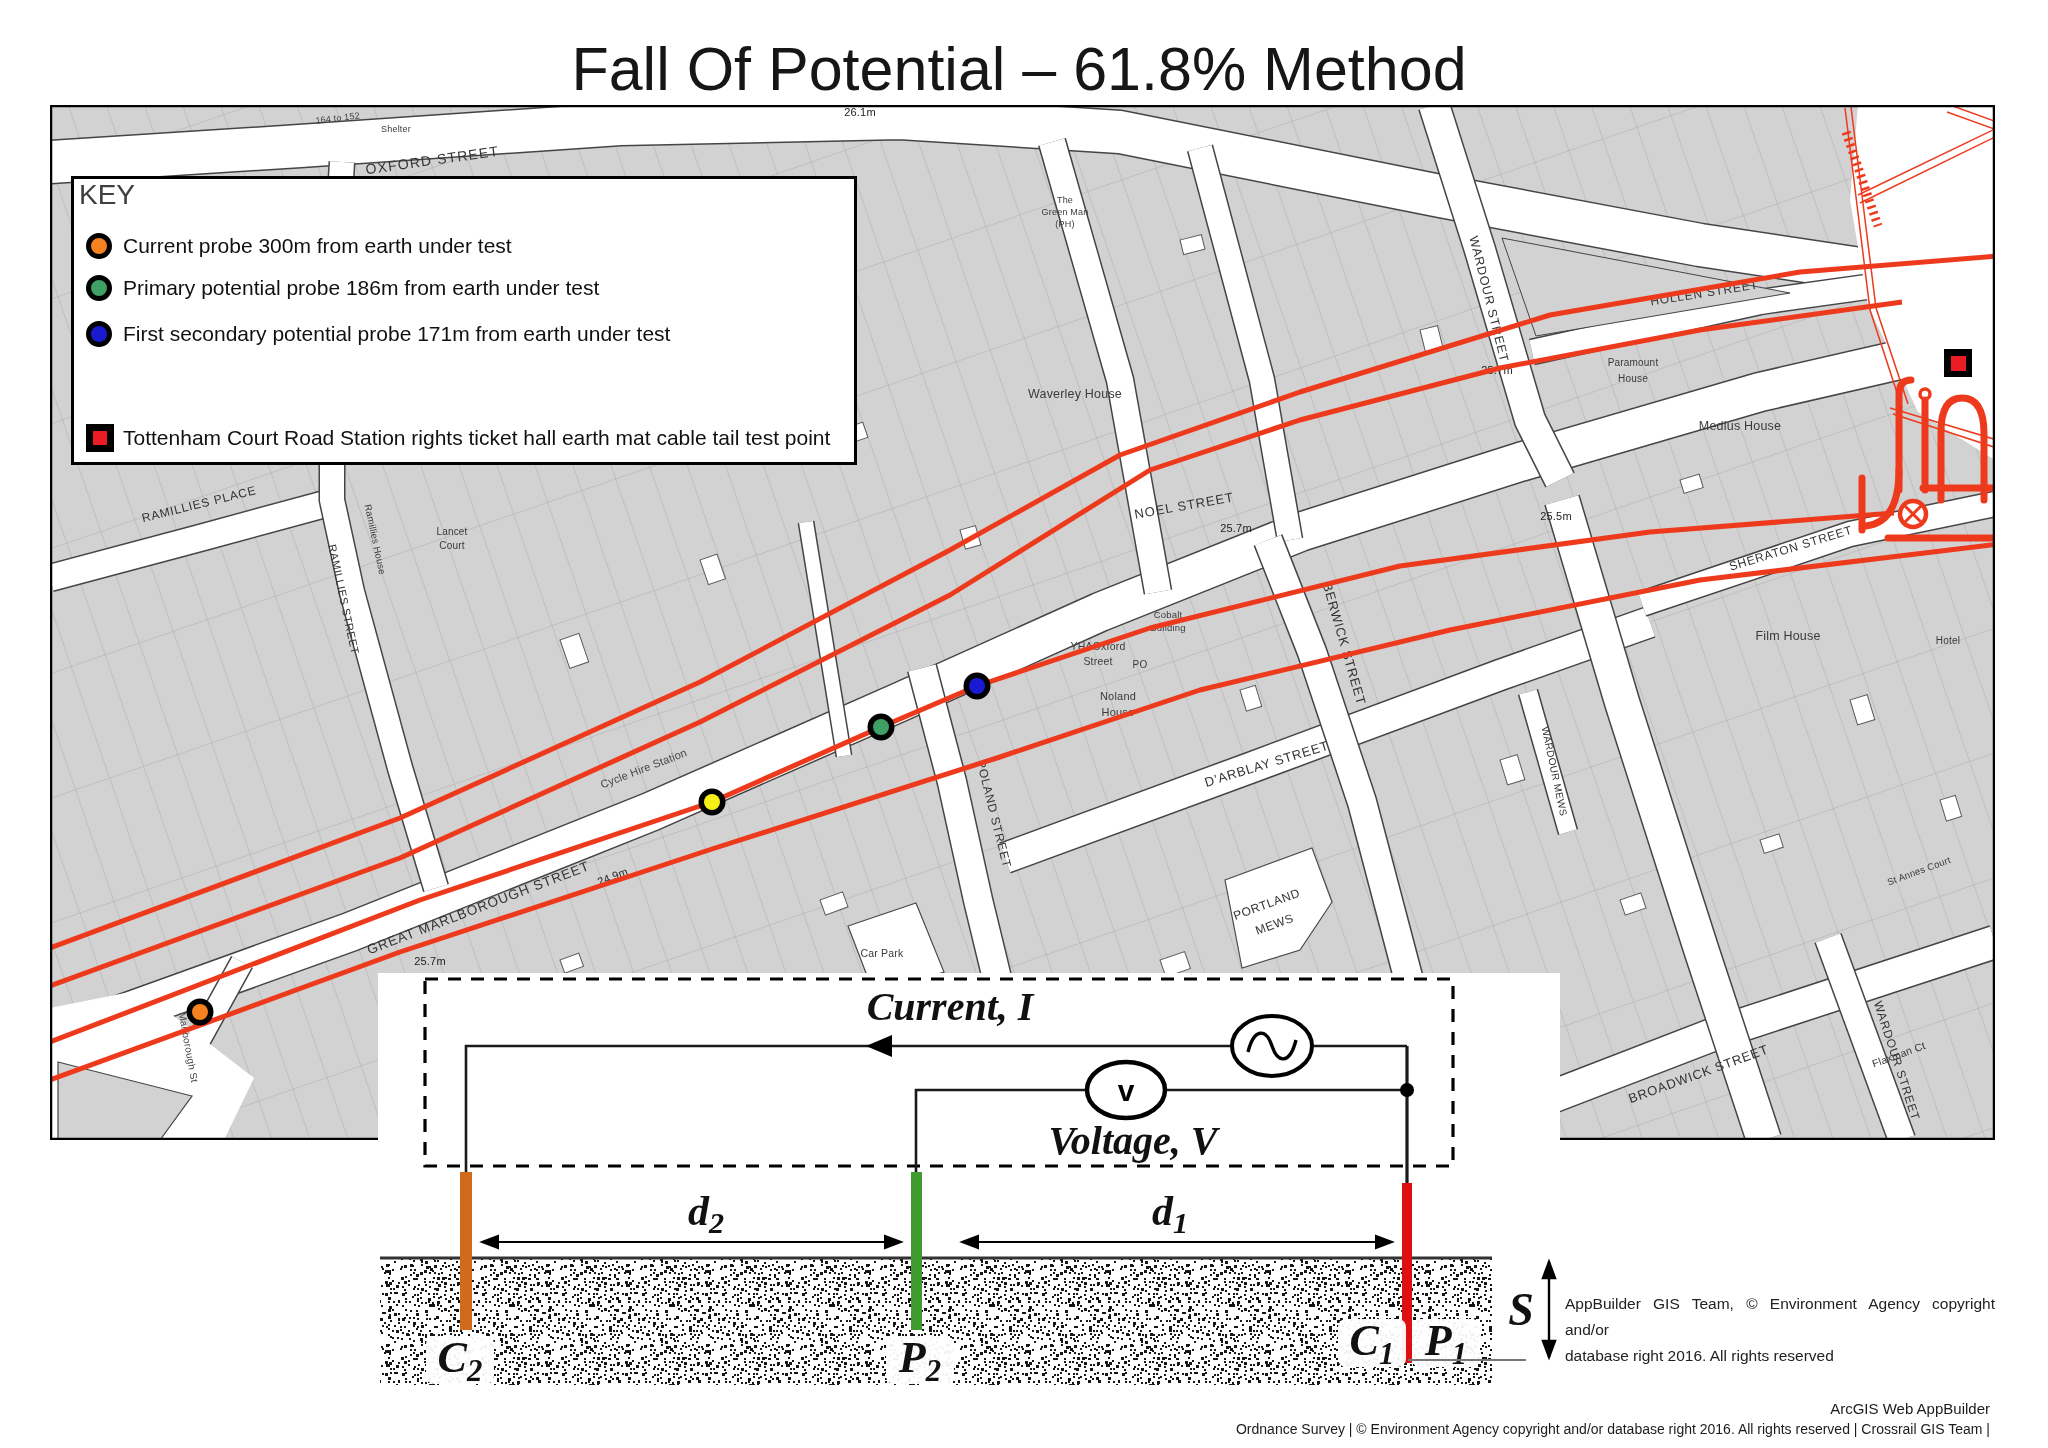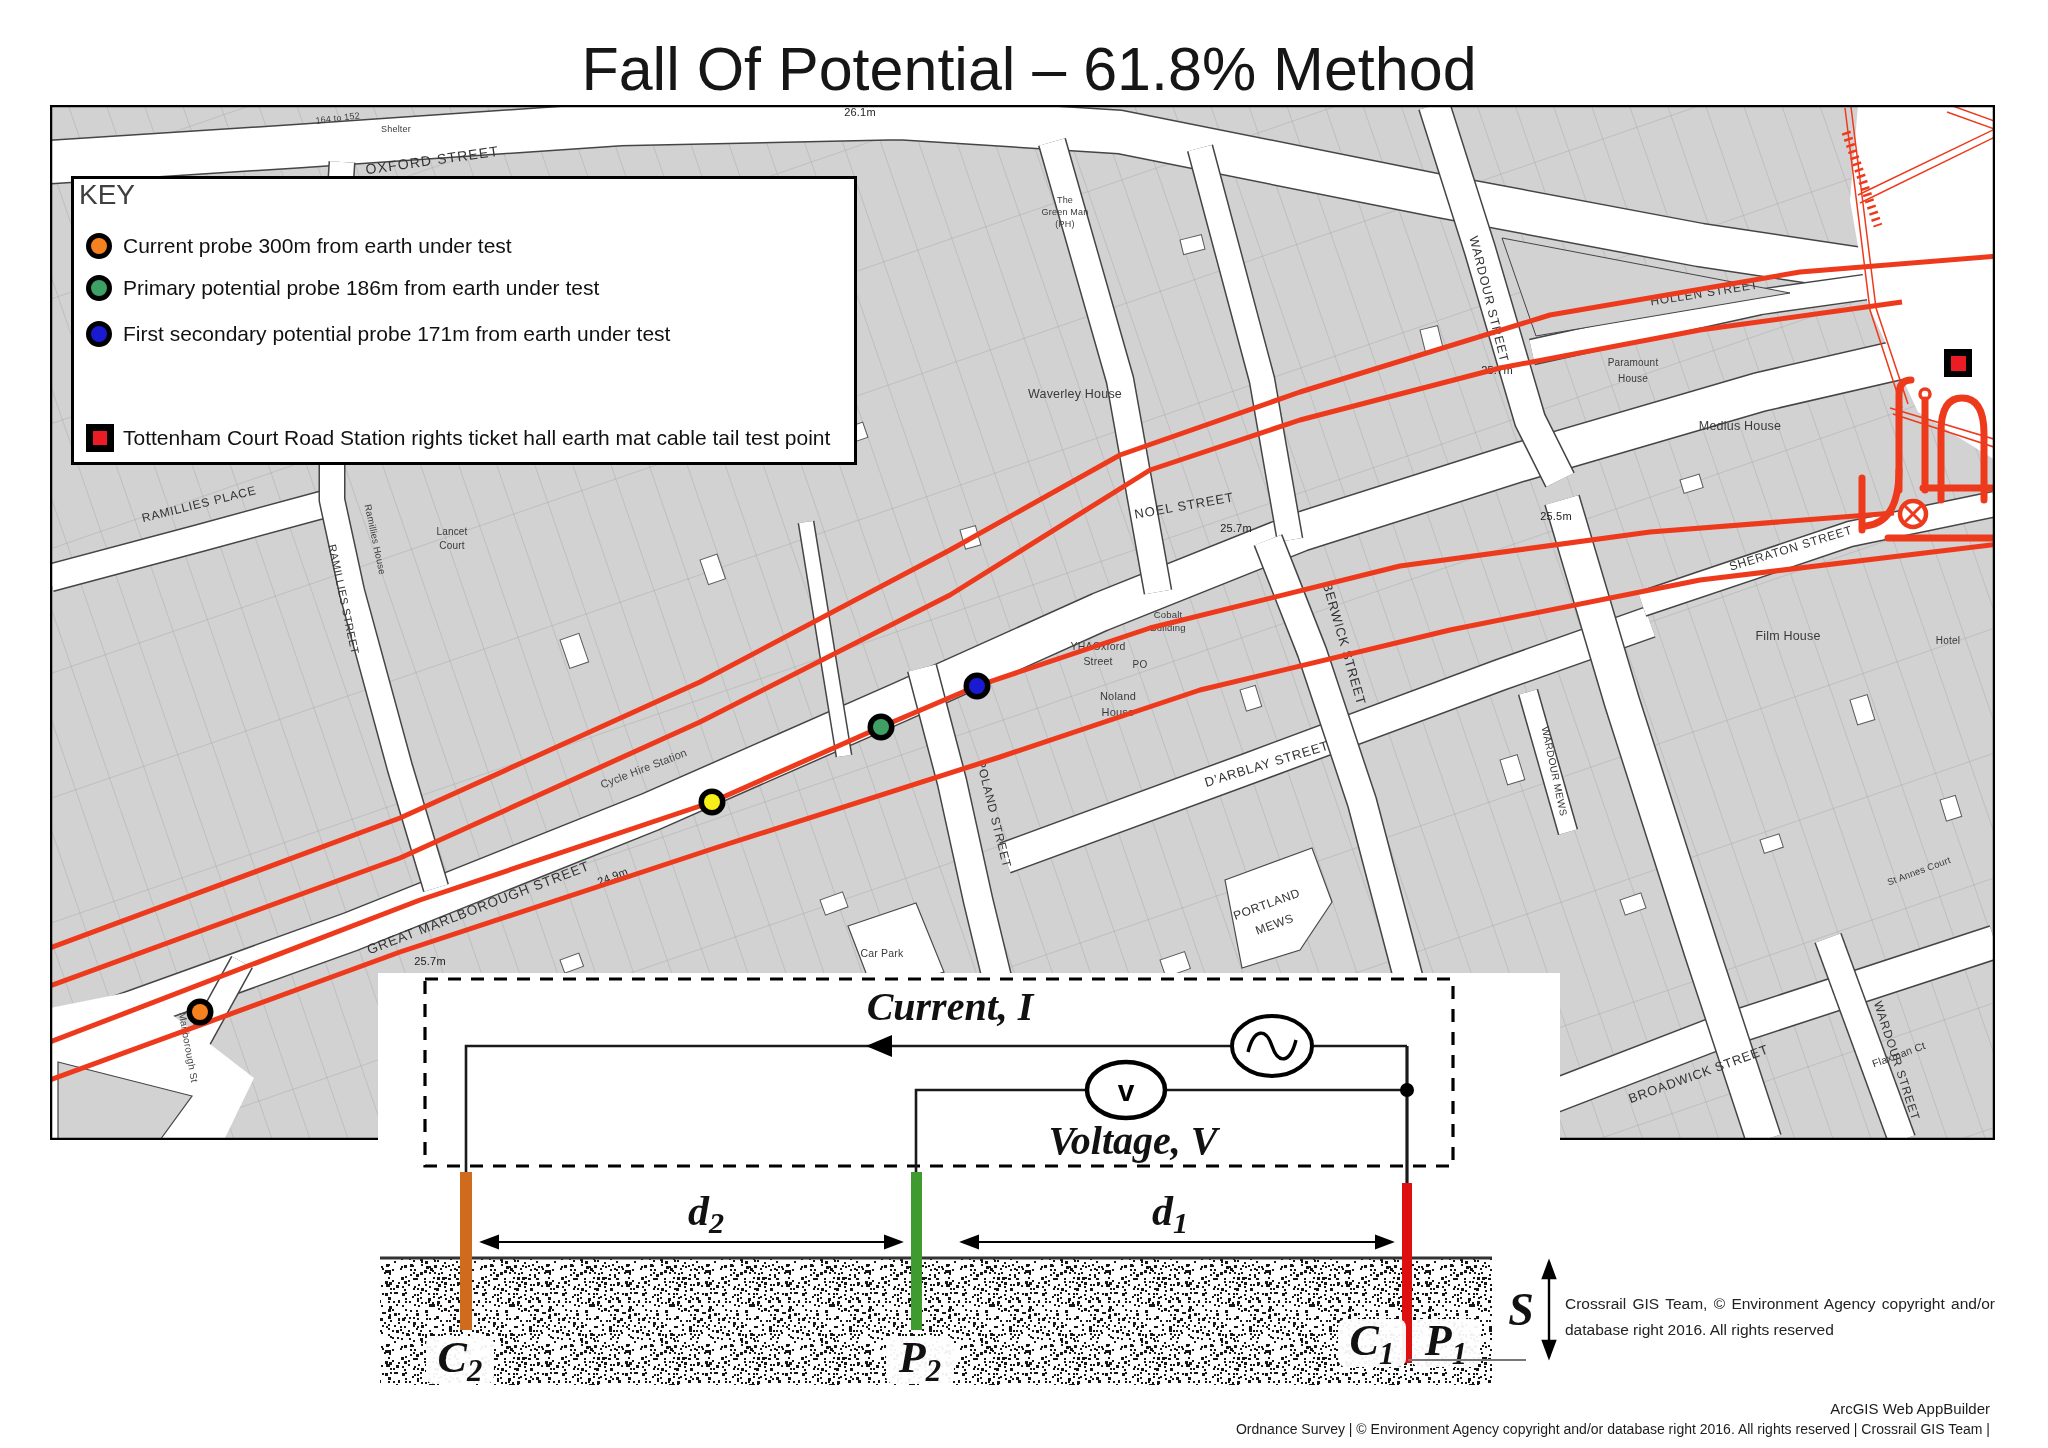--- a/index.html
+++ b/index.html
@@ -1,19 +1,19 @@
 <!DOCTYPE html>
 <html><head>
 <meta charset="utf-8">
 <style>
 html,body{margin:0;padding:0;background:#fff;}
 #page{position:relative;width:2048px;height:1448px;overflow:hidden;background:#fff;
  font-family:"Liberation Sans",sans-serif;}
 .abs{position:absolute;}
-#title{left:16px;top:34px;width:2026px;text-align:center;font-size:61px;color:#161616;letter-spacing:0px;}
+#title{left:6px;top:34px;width:2026px;text-align:center;font-size:61px;color:#161616;letter-spacing:0px;}
 #key{left:71px;top:176px;width:780px;height:283px;background:#fff;border:3px solid #000;z-index:30;}
 #key .hd{position:absolute;left:5px;top:0px;font-size:28px;color:#404040;}
 .ki{position:absolute;left:12px;}
 .ki .txt{position:absolute;left:37px;top:50%;transform:translateY(-50%);font-size:21px;color:#111;white-space:nowrap;}
 .dot{position:absolute;left:0;top:50%;transform:translateY(-50%);width:16px;height:16px;border-radius:50%;border:5px solid #000;}
 .sq{position:absolute;left:0;top:50%;transform:translateY(-50%);width:28px;height:28px;background:#000;}
 .sq i{position:absolute;left:7px;top:7px;width:14px;height:14px;background:#ec1c24;}
 .foot{right:58px;text-align:right;color:#1c1c1c;margin-left:22px;}
 </style>
 </head>
@@ -681,20 +681,20 @@
 <g stroke="#000" stroke-width="2.4" fill="#000">
         <path d="M1549,1262 L1549,1357" fill="none"></path>
         <path d="M1549,1262 l-6,16 h12 Z"></path>
         <path d="M1549,1357 l-6,-16 h12 Z"></path>
       </g>
 
 <text x="1521" y="1325" text-anchor="middle" font-family="Liberation Serif, serif" font-style="italic" font-weight="bold" font-size="46" fill="#111">S</text>
 </svg>
 
 <div class="abs" style="left:1565px;top:1291px;width:430px;font-size:15.5px;line-height:26px;color:#222;">
-<div style="text-align:justify;text-align-last:justify;">Crossrail GIS Team, © Environment Agency copyright and/or</div>
+<div style="text-align:justify;text-align-last:justify;">AppBuilder GIS Team, © Environment Agency copyright and/or</div>
 <div>database right 2016. All rights reserved</div>
     </div>
 
 <div class="abs foot" style="top:1400px;width:1990px;font-size:15px;">ArcGIS Web AppBuilder</div>
 
 <div class="abs foot" style="top:1421px;width:1990px;font-size:14px;padding-left:31px;">Ordnance Survey | © Environment Agency copyright and/or database right 2016. All rights reserved | Crossrail GIS Team |</div>
 </div>
 
 </body></html>

